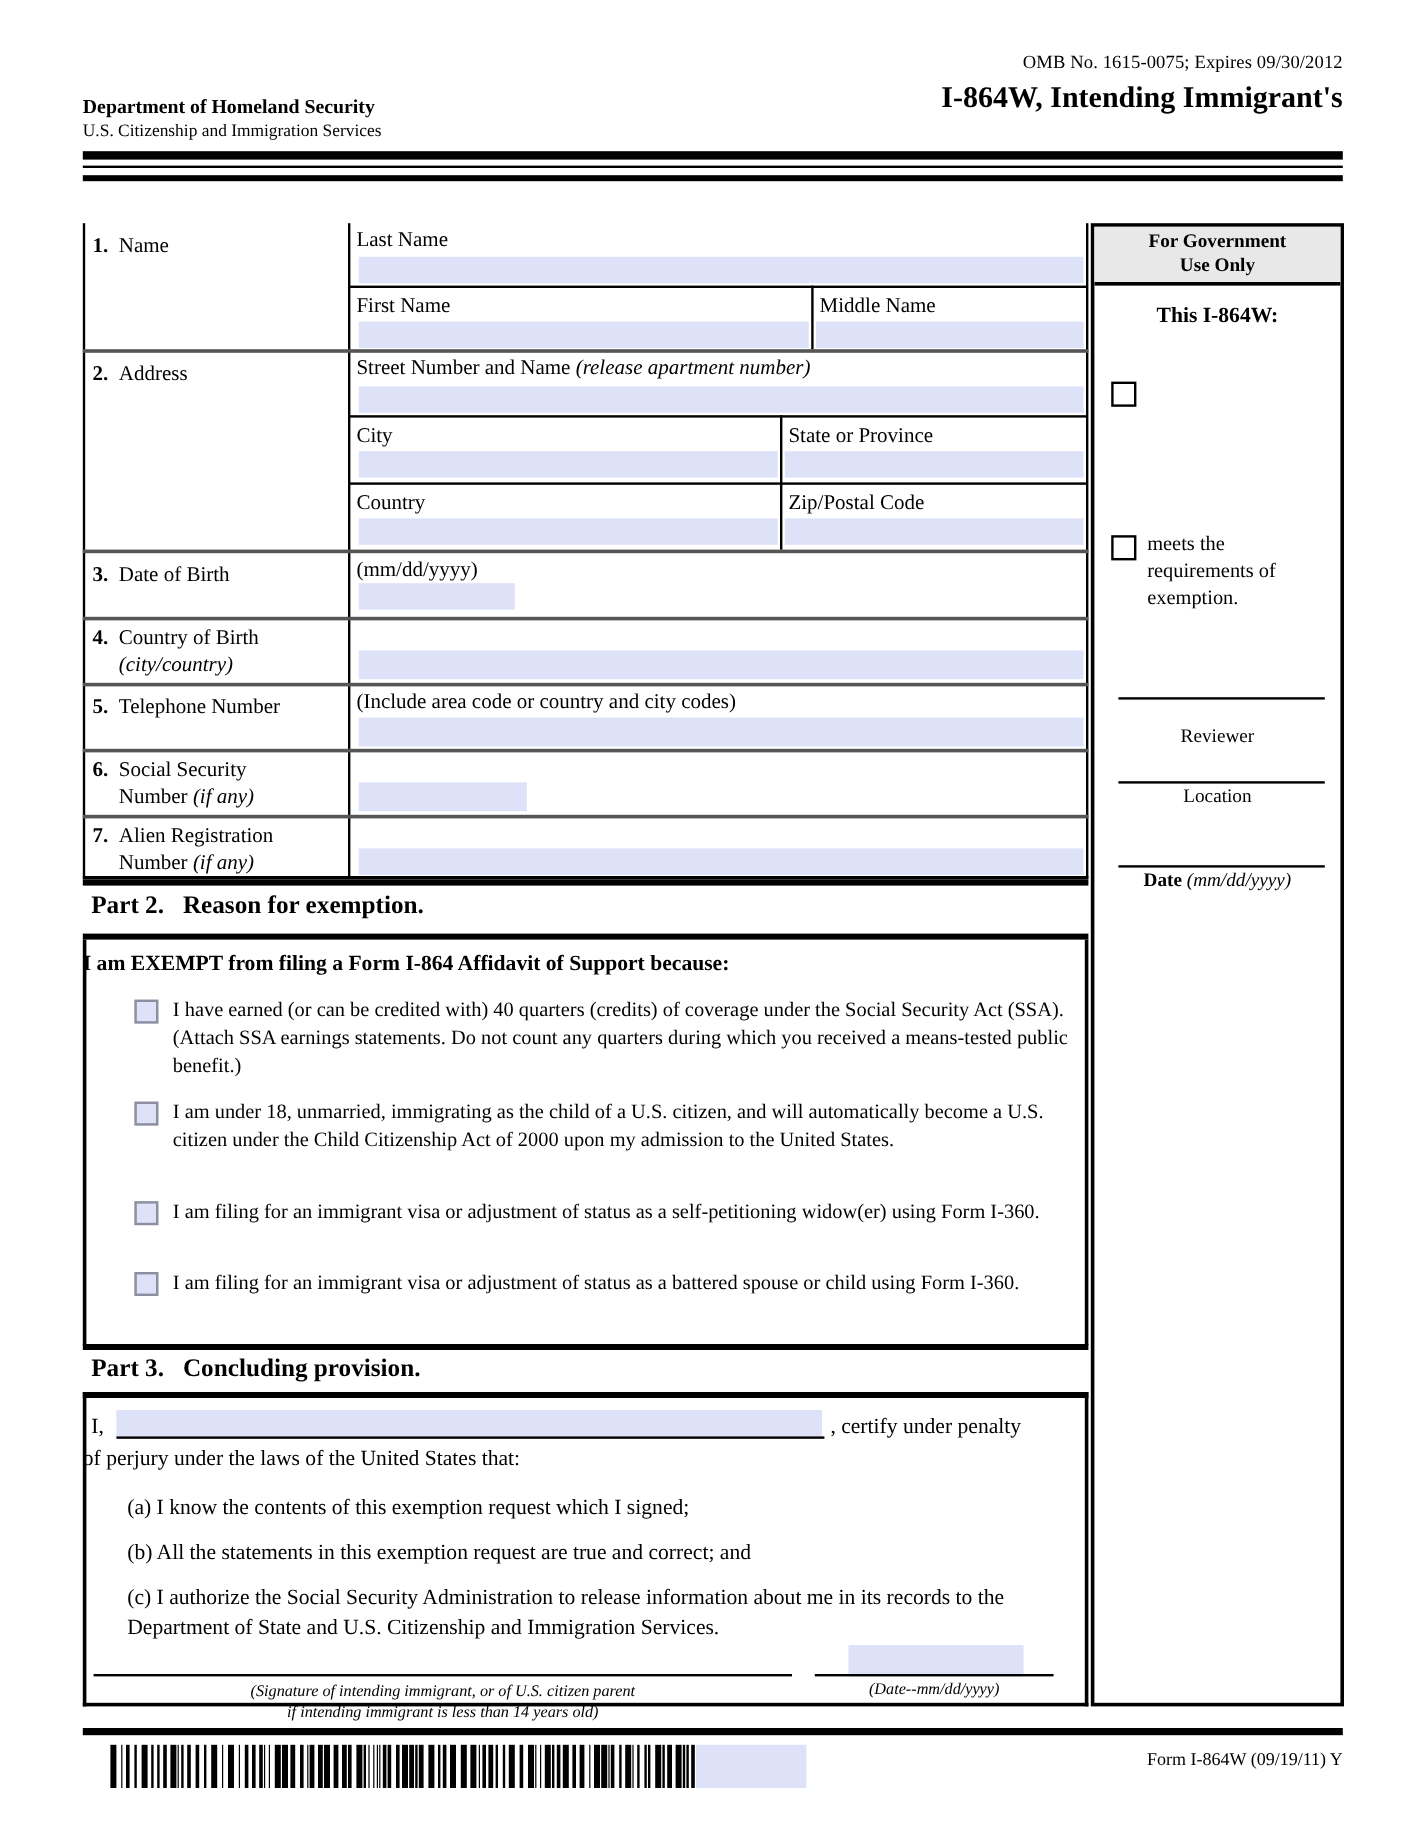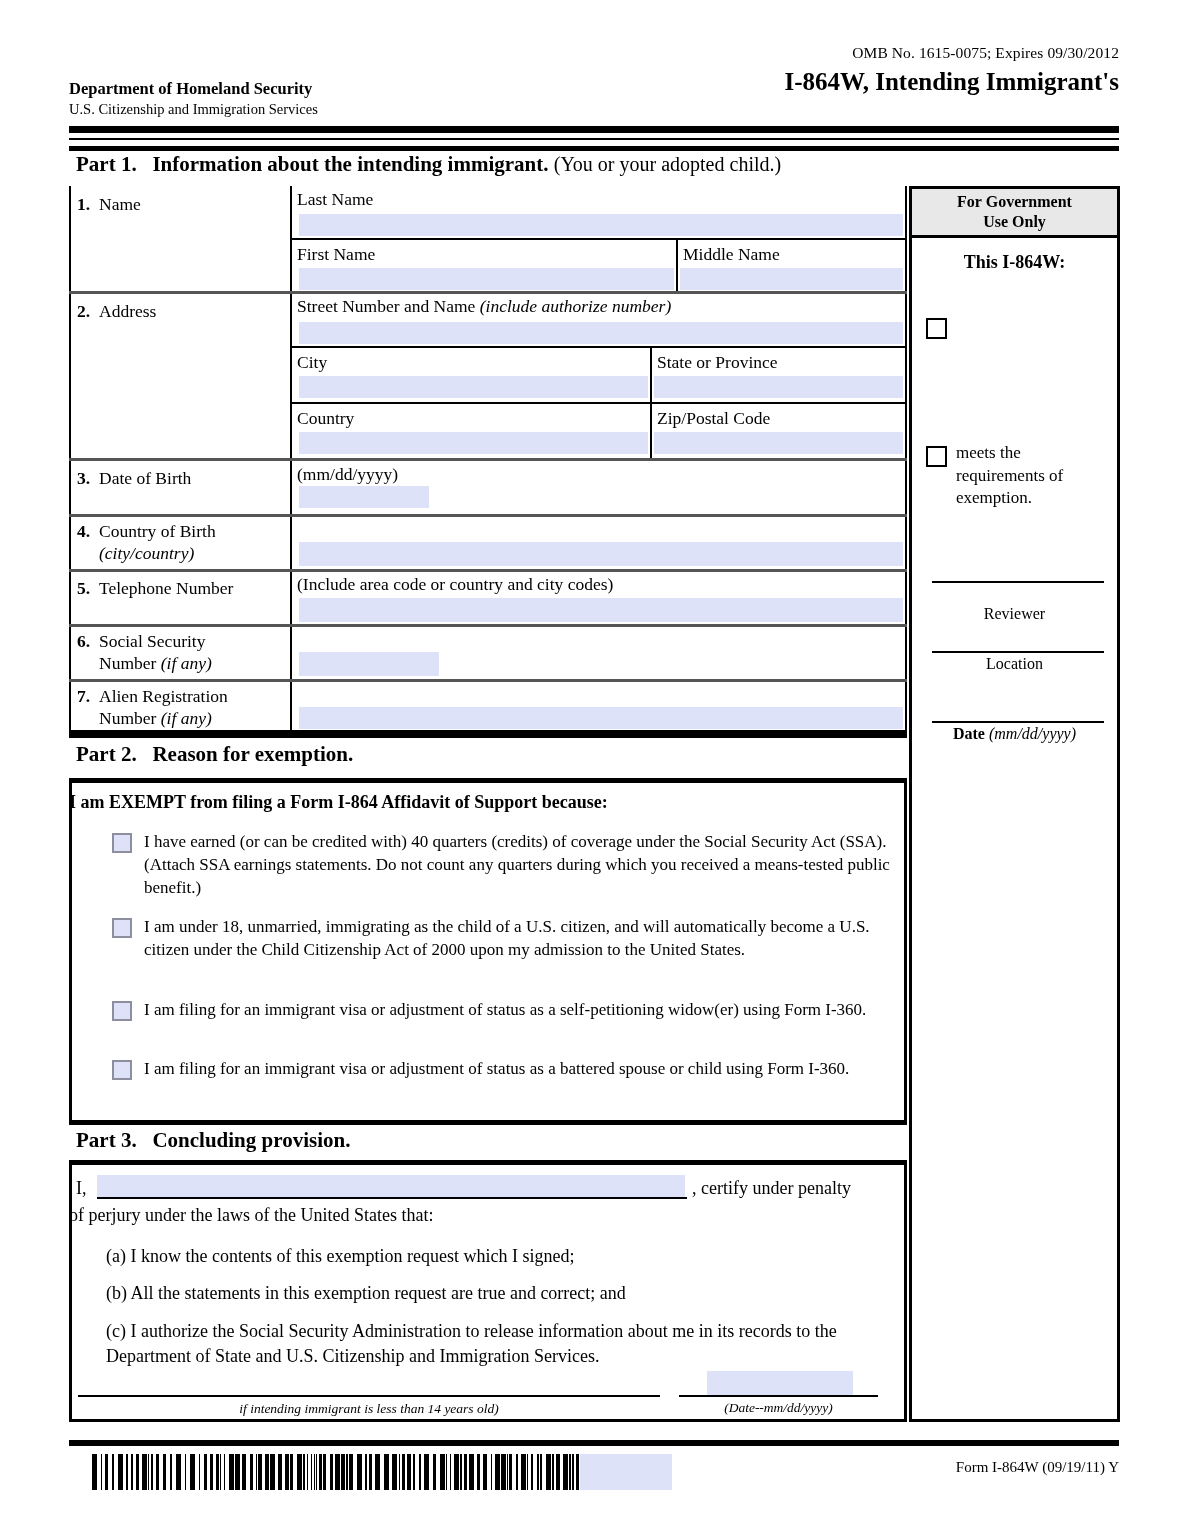--- a/index.html
+++ b/index.html
@@ -141,25 +141,20 @@
   <div class="dhs-name">Department of Homeland Security</div>
   <div class="dhs-sub">U.S. Citizenship and Immigration Services</div>
   <div class="form-title">
     <div>I-864W, Intending Immigrant's</div>
   </div>
   <div class="hdr-rule-thick"></div>
   <div class="hdr-rule-thin"></div>
 
   <div class="part-banner" style="left:69px; top:146px; width:1050px; height:40px;">
     <div class="bar-top" style="width:1050px;"></div>
-    <div class="ptitle" style="top:6px;">
-      <span>Part 1.</span>
-      &nbsp;&nbsp;<span>Information about the intending immigrant.</span>
-      <span class="psub">(You or your adopted child.)</span>
-    </div>
   </div>
 
   <div class="p1">
     <div class="outer-l"></div>
     <div class="outer-r"></div>
     <div class="outer-b"></div>
 
     <div class="vline" style="left:221px; top:0; height:544px;"></div>
 
     <div class="hline thick" style="left:0; top:105px; width:838px;"></div>
@@ -185,21 +180,21 @@
     <div class="cellhdr" style="left:228px; top:58px;">First Name</div>
     <div class="fill" style="left:230px; top:82px; width:375px; height:22px;"></div>
     <div class="cellhdr" style="left:614px; top:58px;">Middle Name</div>
     <div class="fill" style="left:611px; top:82px; width:223px; height:22px;"></div>
 
     <div class="rowlabel" style="left:8px; top:112px;">
       <span class="num">2.</span><span>Address</span>
     </div>
     <div class="cellhdr" style="left:228px; top:110px;">
       <span>Street Number and Name</span>
-      <span class="it">(include authorize number)</span>
+      <span class="it">(release apartment number)</span>
     </div>
     <div class="fill" style="left:230px; top:136px; width:604px; height:22px;"></div>
 
     <div class="cellhdr" style="left:228px; top:166px;">City</div>
     <div class="fill" style="left:230px; top:190px; width:349px; height:22px;"></div>
     <div class="cellhdr" style="left:588px; top:166px;">State or Province</div>
     <div class="fill" style="left:585px; top:190px; width:249px; height:22px;"></div>
 
     <div class="cellhdr" style="left:228px; top:222px;">Country</div>
     <div class="fill" style="left:230px; top:246px; width:349px; height:22px;"></div>
@@ -320,20 +315,21 @@
   <div class="p3-nameline"></div>
   <div class="p3-certify">, certify under penalty</div>
   <div class="p3-line2">of perjury under the laws of the United States that:</div>
 
   <div class="p3-item" style="top:1244px;">(a)  I know the contents of this exemption request which I signed;</div>
   <div class="p3-item" style="top:1281px;">(b)  All the statements in this exemption request are true and correct; and</div>
   <div class="p3-item" style="top:1319px; width:770px;">(c)  I authorize the Social Security Administration to release information about me in its records to the Department of State and U.S. Citizenship and Immigration Services.</div>
 
   <div class="sig-line"></div>
   <div class="sig-cap">
+    <div>(Signature of intending immigrant, or of U.S. citizen parent</div>
     <div>if intending immigrant is less than 14 years old)</div>
   </div>
   <div class="date-fill"></div>
   <div class="date-line"></div>
   <div class="date-cap">(Date--mm/dd/yyyy)</div>
 
   <div class="foot-rule"></div>
   <div class="barcode" id="barcode">
       <i style="width: 5px; margin-right: 4px;"></i>
       <i style="width: 1px; margin-right: 3px;"></i>

